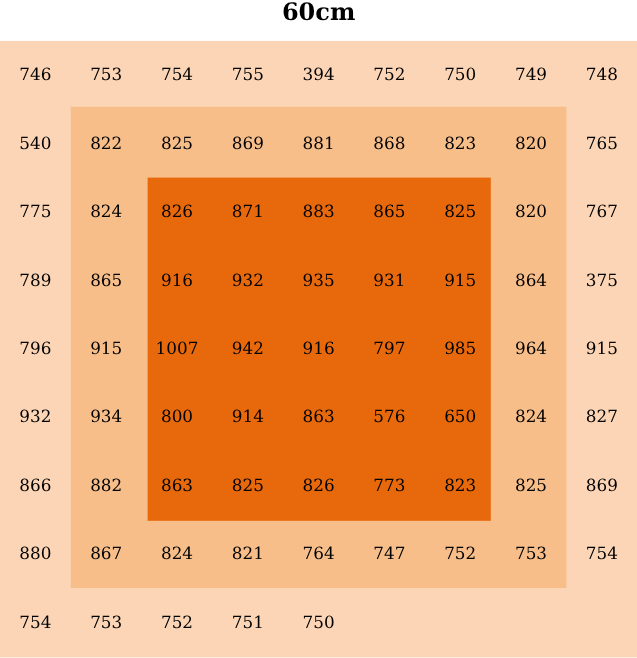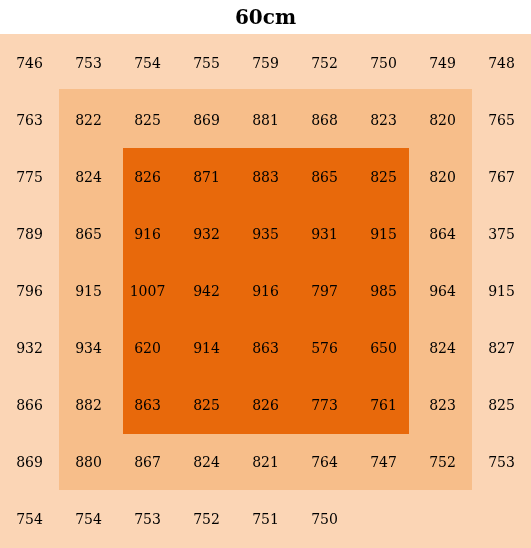--- a/index.html
+++ b/index.html
@@ -23,21 +23,20 @@
   }
 
   
   #title-bar {
     position: absolute;
     left: 0;
     top: 0;
     width: 531px;
     height: 34px;
     display: flex;
-    align-items: center;
     justify-content: center;
   }
   #title-text {
     font-family: "DejaVu Serif", "Liberation Serif", serif;
     font-size: 20px;
     font-weight: bold;
     color: #000000;
     letter-spacing: 0px;
     line-height: 1;
   }
@@ -109,26 +108,26 @@
 
   <div id="plot-area">
     <div class="band" id="band-outer" style="background: rgb(251, 213, 181);"></div>
     <div class="band" id="band-middle" style="background: rgb(247, 190, 138);"></div>
     <div class="band" id="band-inner" style="background: rgb(232, 105, 11);"></div>
     <div id="cell-grid">
         <div class="cell">746</div>
         <div class="cell">753</div>
         <div class="cell">754</div>
         <div class="cell">755</div>
-        <div class="cell">759</div>
+        <div class="cell">394</div>
         <div class="cell">752</div>
         <div class="cell">750</div>
         <div class="cell">749</div>
         <div class="cell">748</div>
-        <div class="cell">763</div>
+        <div class="cell">540</div>
         <div class="cell">822</div>
         <div class="cell">825</div>
         <div class="cell">869</div>
         <div class="cell">881</div>
         <div class="cell">868</div>
         <div class="cell">823</div>
         <div class="cell">820</div>
         <div class="cell">765</div>
         <div class="cell">775</div>
         <div class="cell">824</div>
@@ -152,34 +151,33 @@
         <div class="cell">915</div>
         <div class="cell">1007</div>
         <div class="cell">942</div>
         <div class="cell">916</div>
         <div class="cell">797</div>
         <div class="cell">985</div>
         <div class="cell">964</div>
         <div class="cell">915</div>
         <div class="cell">932</div>
         <div class="cell">934</div>
-        <div class="cell">620</div>
+        <div class="cell">800</div>
         <div class="cell">914</div>
         <div class="cell">863</div>
         <div class="cell">576</div>
         <div class="cell">650</div>
         <div class="cell">824</div>
         <div class="cell">827</div>
         <div class="cell">866</div>
         <div class="cell">882</div>
         <div class="cell">863</div>
         <div class="cell">825</div>
         <div class="cell">826</div>
         <div class="cell">773</div>
-        <div class="cell">761</div>
         <div class="cell">823</div>
         <div class="cell">825</div>
         <div class="cell">869</div>
         <div class="cell">880</div>
         <div class="cell">867</div>
         <div class="cell">824</div>
         <div class="cell">821</div>
         <div class="cell">764</div>
         <div class="cell">747</div>
         <div class="cell">752</div>

